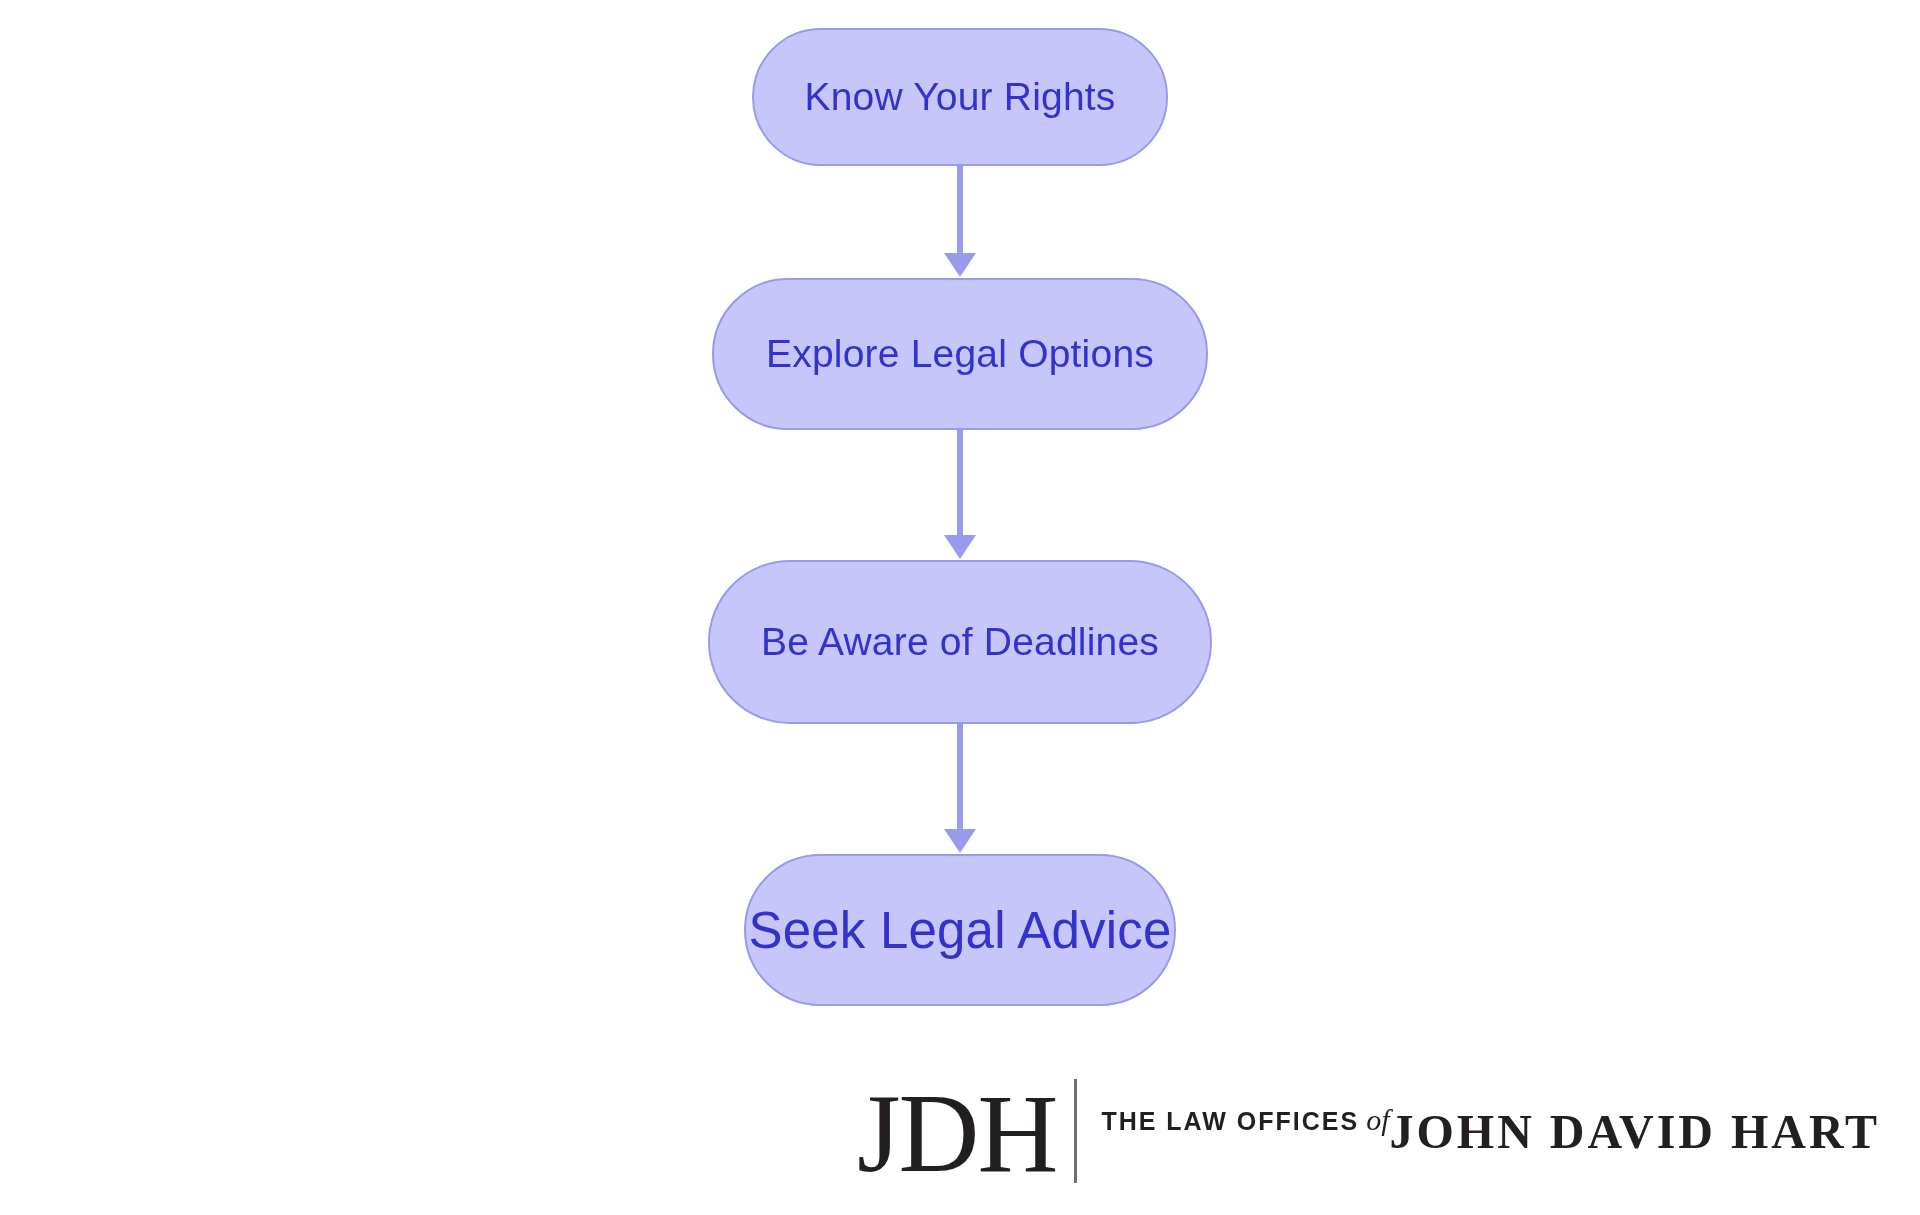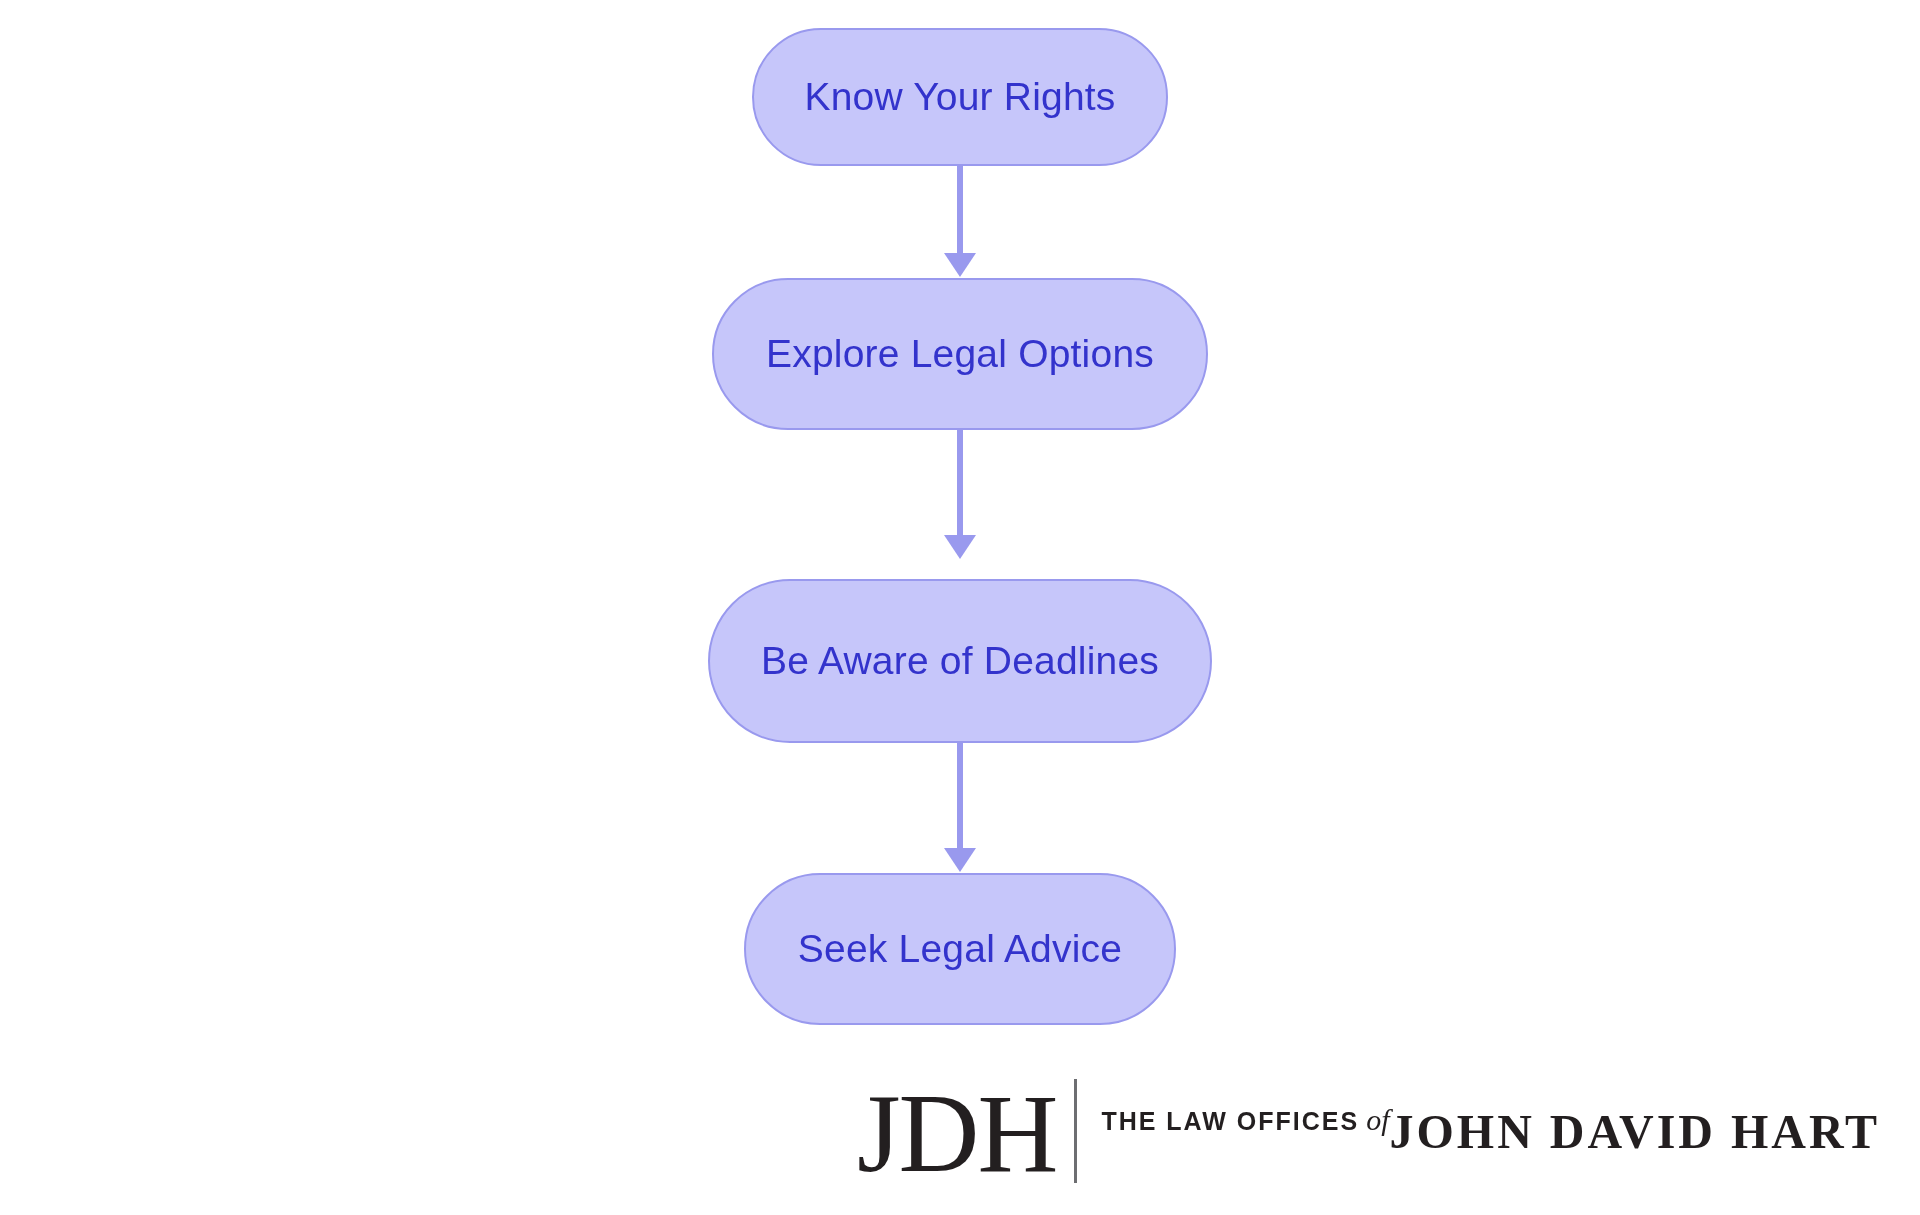--- a/index.html
+++ b/index.html
@@ -46,22 +46,22 @@
     text-align: center;
     font-family: "Liberation Sans", sans-serif;
     font-weight: 400;
     letter-spacing: 0.2px;
     white-space: nowrap;
     user-select: none;
   }
 
   .node-1 { width: 416px; height: 138px; font-size: 39px; margin-top: 16px; }
   .node-2 { width: 496px; height: 152px; font-size: 39px; }
-  .node-3 { width: 504px; height: 164px; font-size: 39px; margin-top: 19px; }
-  .node-4 { width: 432px; height: 152px; font-size: 39px; }
+  .node-3 { width: 504px; height: 164px; font-size: 39px; }
+  .node-4 { width: 432px; height: 152px; font-size: 51px; }
 
   
   .connector {
     position: relative;
     width: 40px;
     display: flex;
     flex-direction: column;
     align-items: center;
     justify-content: flex-start;
   }

